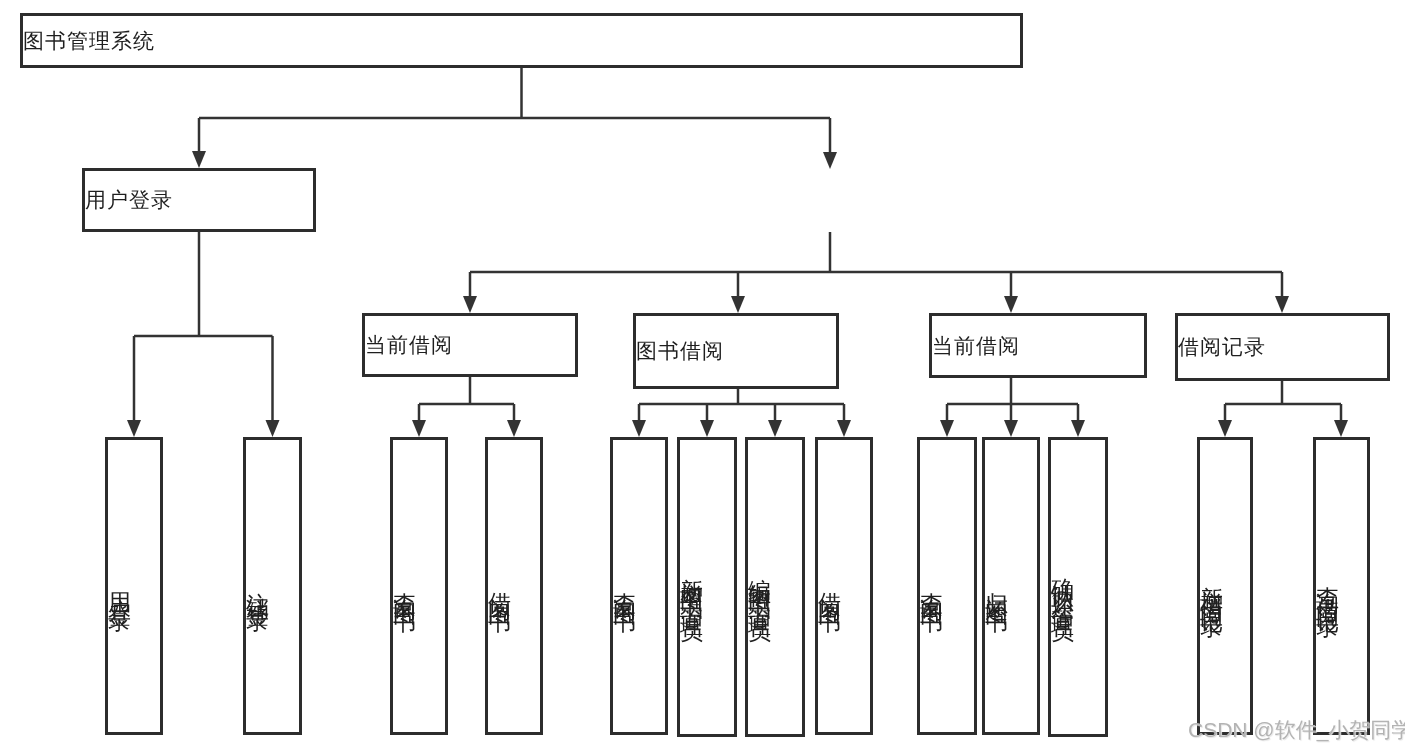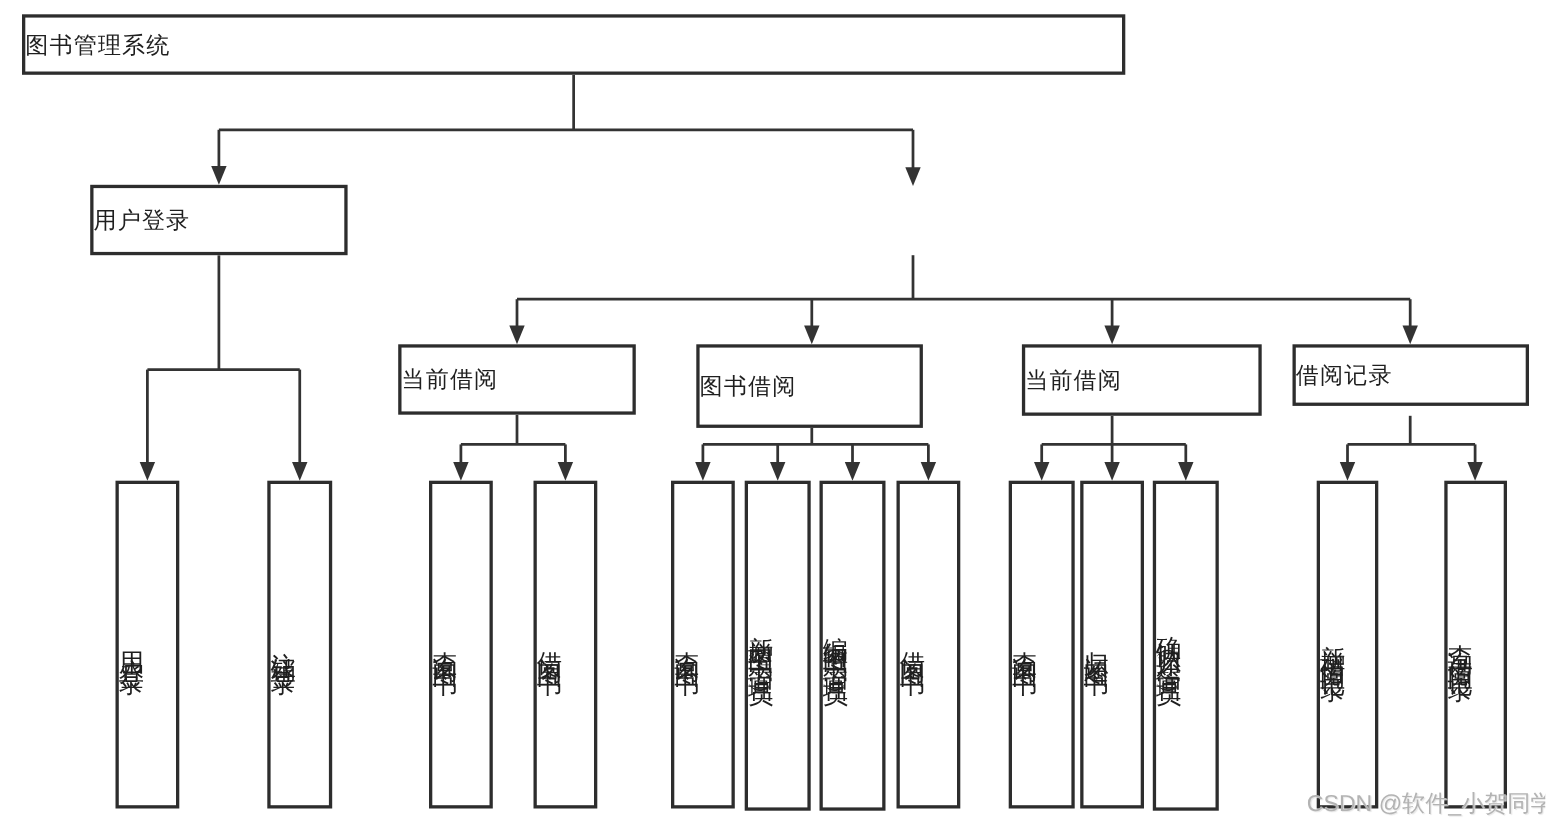--- a/index.html
+++ b/index.html
@@ -126,21 +126,21 @@
 
   <div class="box" style="left:362px; top:313px; width:216px; height:64px;">
     <span class="h-label">当前借阅</span>
   </div>
   <div class="box" style="left:633px; top:313px; width:206px; height:76px;">
     <span class="h-label">图书借阅</span>
   </div>
   <div class="box" style="left:902px; top:313px; width:218px; height:65px;margin-left:27px;">
     <span class="h-label">当前借阅</span>
   </div>
-  <div class="box" style="left:1175px; top:313px; width:215px; height:56px;">
+  <div class="box" style="left:1175px; top:313px; width:215px; height:68px;">
     <span class="h-label">借阅记录</span>
   </div>
 
   <div class="box" style="left:105px; top:437px; width:58px; height:298px;">
     <span class="v-label">用户登录</span>
   </div>
   <div class="box" style="left:243px; top:437px; width:59px; height:298px;">
     <span class="v-label">注销登录</span>
   </div>
 

